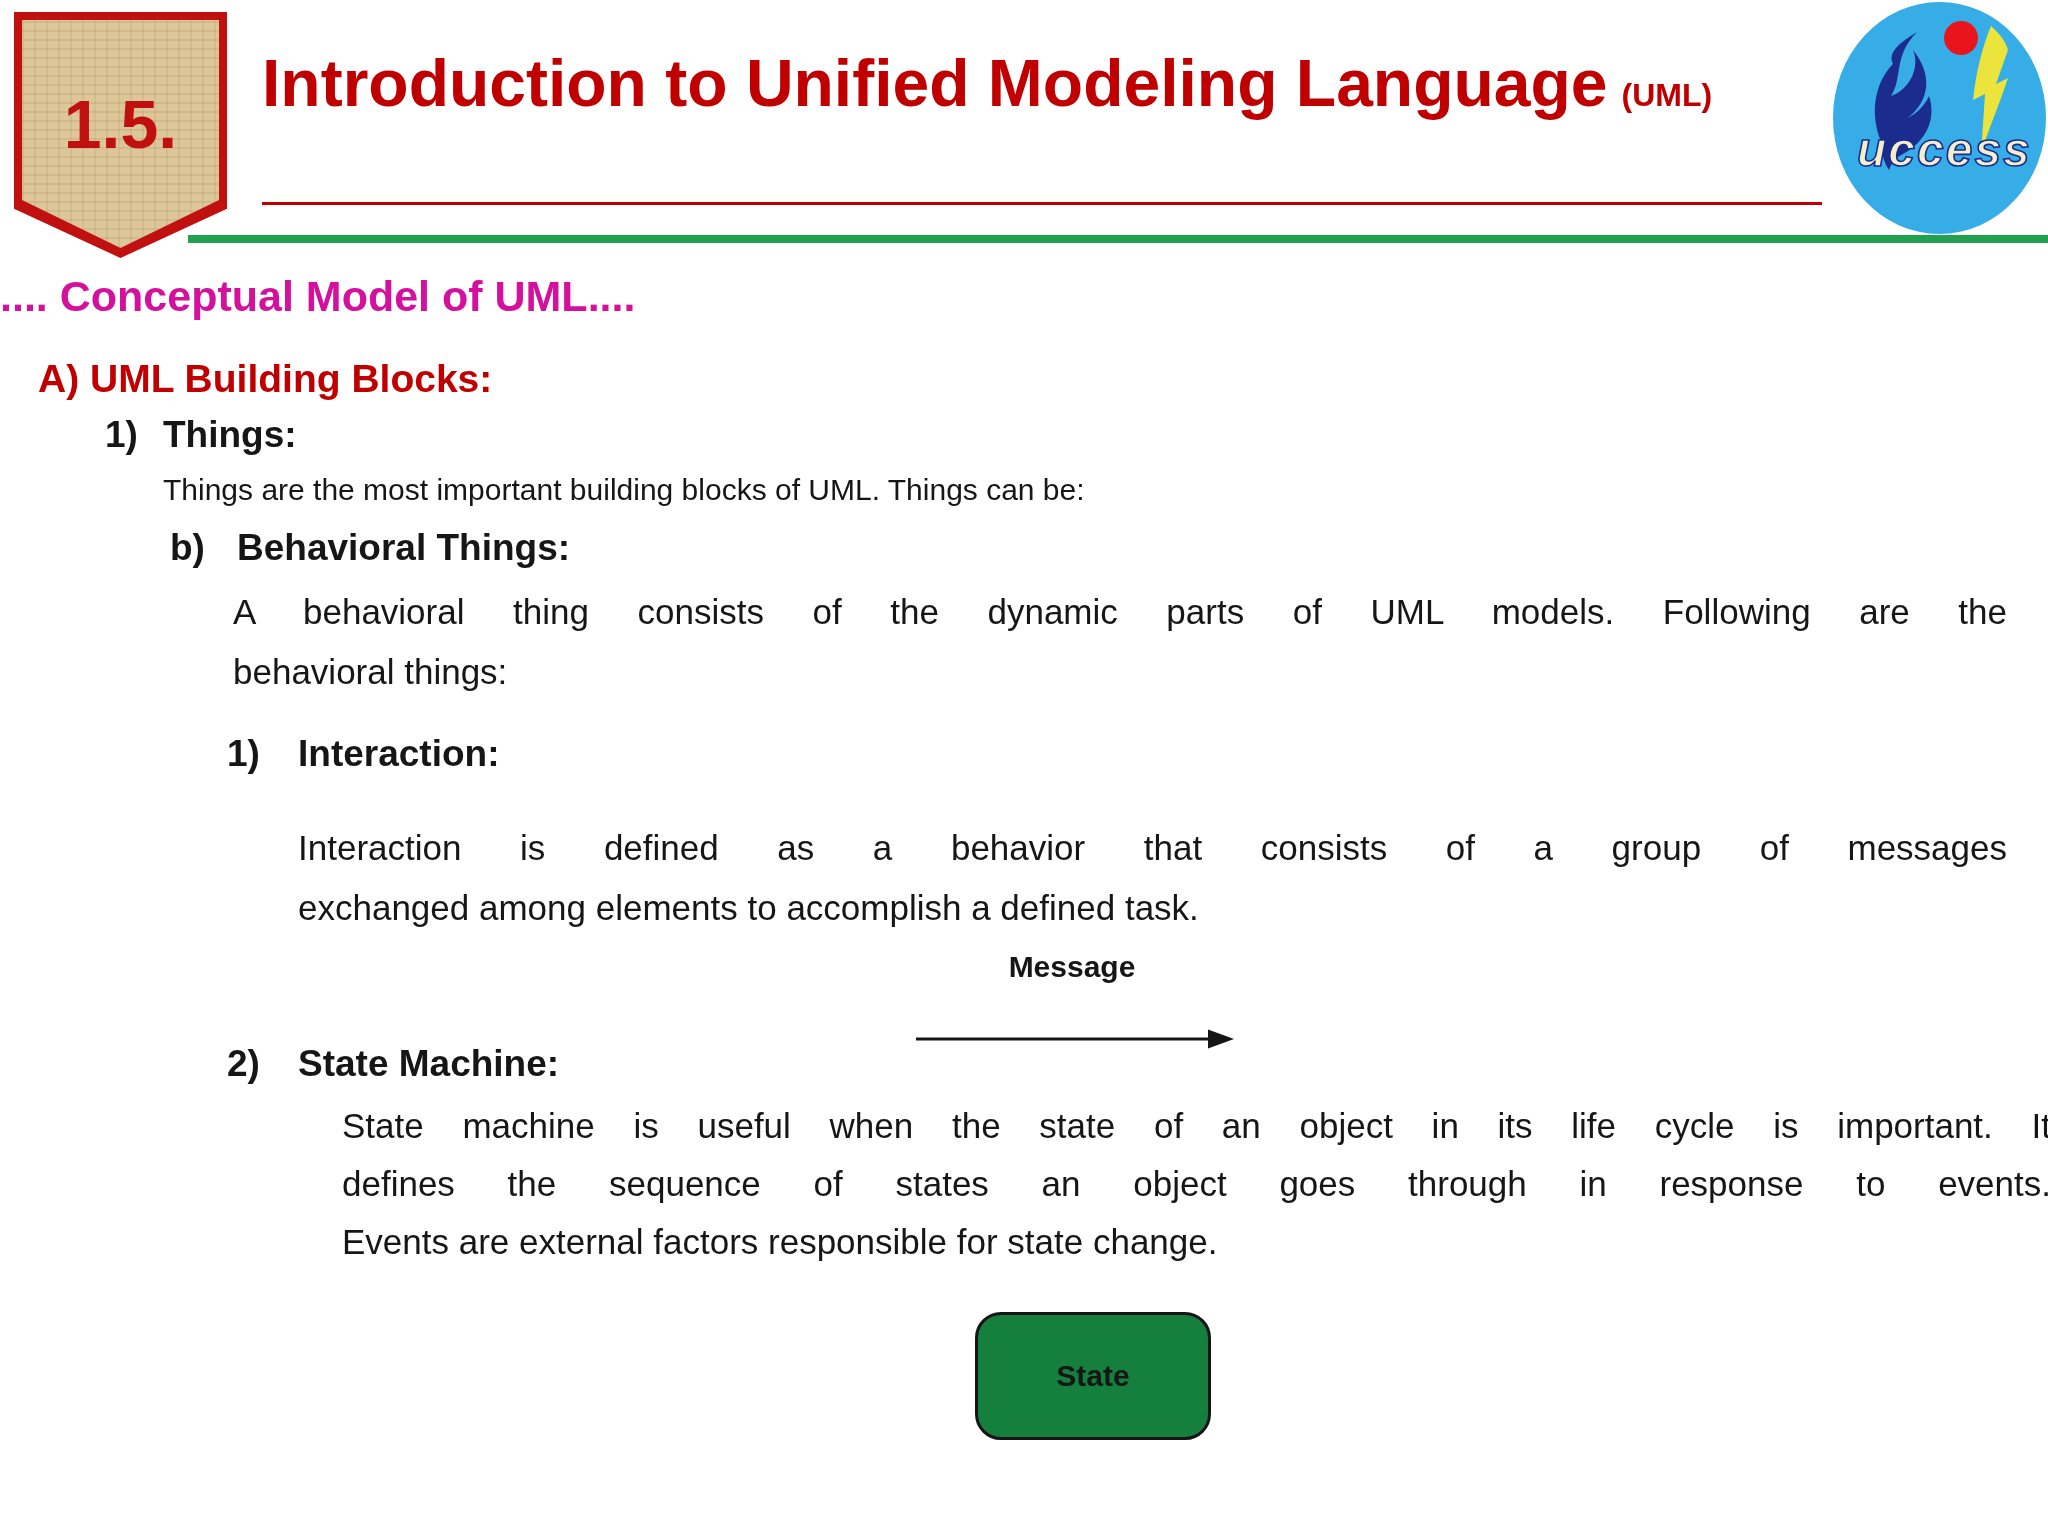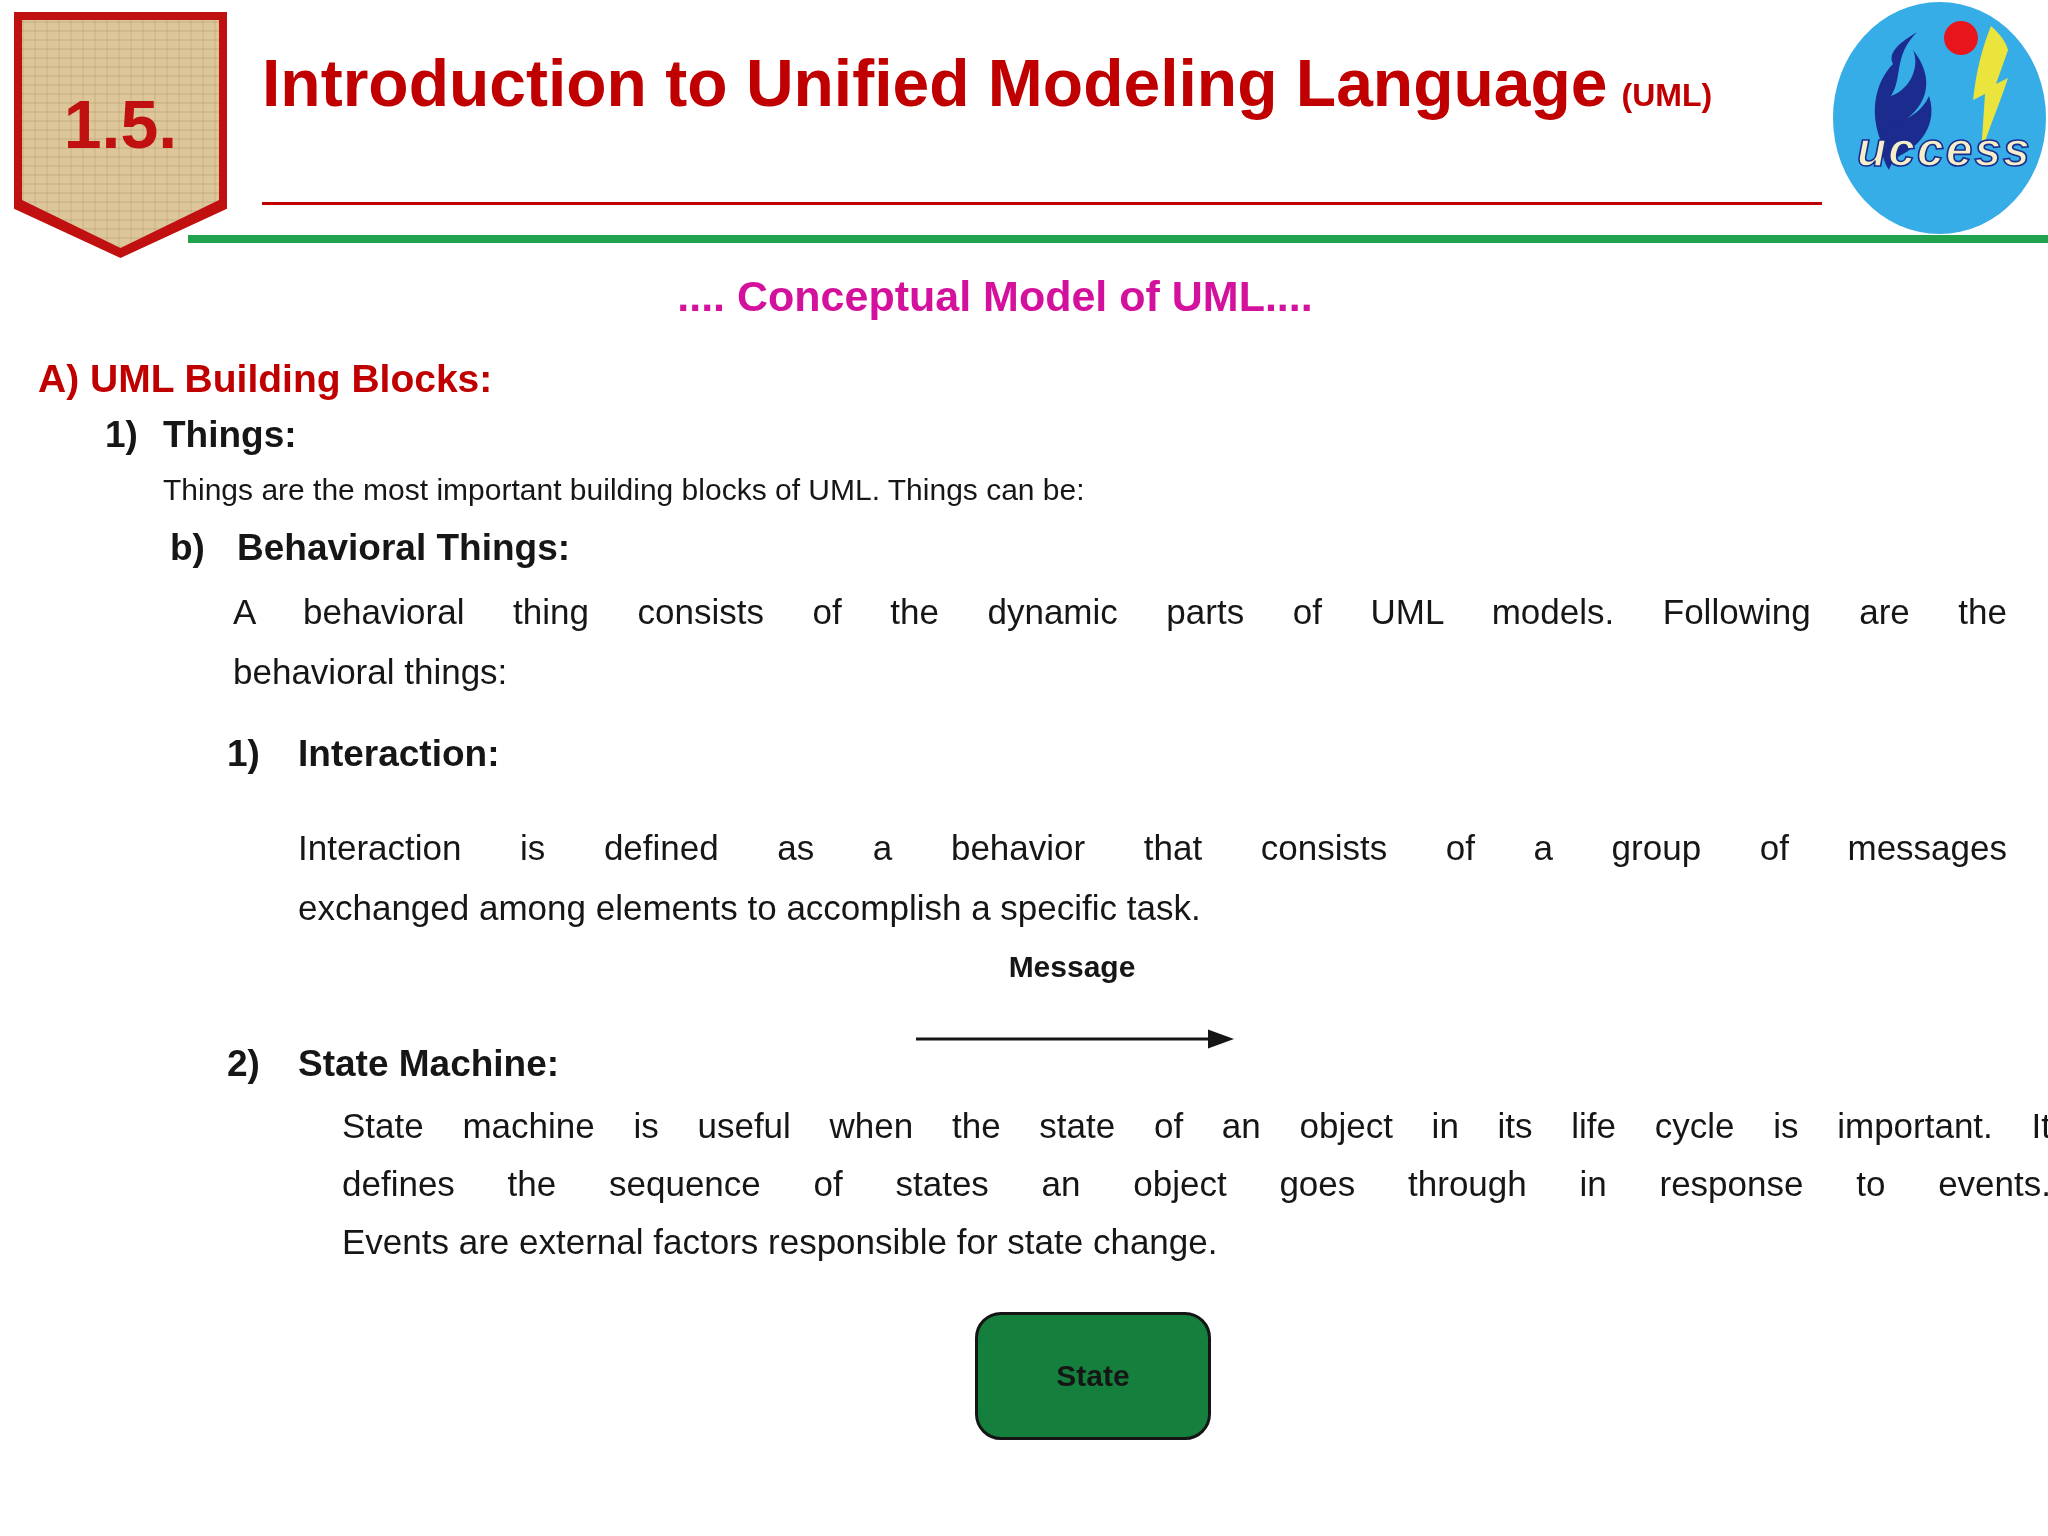--- a/index.html
+++ b/index.html
@@ -32,21 +32,21 @@
     font-size:66px; font-weight:bold; color:var(--dark_red,#c00000);
     line-height:1.15; white-space:nowrap;
   }
   .title-suffix { font-size:32px; font-weight:bold; margin-left:14px; }
   .rule-red { position:absolute; left:262px; top:202px; width:1560px; height:3px; background:var(--dark_red,#c00000); }
   .rule-green { position:absolute; left:188px; top:235px; width:1860px; height:8px; background:var(--green,#21a24e); }
   .logo { position:absolute; left:1833px; top:2px; width:213px; height:232px; z-index:5; }
 
   
   .subtitle {
-    position:absolute; left:0; top:272px; width:1990px; text-align:center;
+    position:absolute; left:0; top:272px; width:1990px; 
     font-size:43px; font-weight:bold; color:var(--magenta,#d4119c);
   }
   .hrow { position:absolute; display:flex; font-weight:bold; font-size:37px; line-height:1.2; white-space:nowrap; }
   .hrow .marker { flex:0 0 auto; }
   .hrow-a { font-size:39px; color:var(--dark_red,#c00000); }
   .body-line { position:absolute; font-size:30px; line-height:1.35; white-space:nowrap; }
   .para { position:absolute; font-size:35px; }
   .para .line { line-height:var(--lh,60px); text-align:left; }
   .para .line.jl { text-align:justify; text-align-last:justify; }
 
@@ -109,21 +109,21 @@
       <div class="line">behavioral things:</div>
     </div>
 
   <div class="hrow" style="left:227px; top:732px;">
     <span class="marker" style="width:71px;">1)</span>
       <span>Interaction:</span>
   </div>
 
   <div class="para" style="left:298px; top:818px; width:1709px; --lh:60px;">
       <div class="line jl">Interaction is defined as a behavior that consists of a group of messages</div>
-      <div class="line">exchanged among elements to accomplish a specific task.</div>
+      <div class="line">exchanged among elements to accomplish a defined task.</div>
     </div>
 
   <div class="msg-label">Message</div>
   <svg class="msg-arrow" width="320" height="26" viewBox="0 0 320 26">
     <line x1="2" y1="13" x2="296" y2="13" stroke="#151515" stroke-width="3.2"></line>
     <polygon points="294,3.5 320,13 294,22.5" fill="#151515"></polygon>
   </svg>
 
   <div class="hrow" style="left:227px; top:1042px;">
     <span class="marker" style="width:71px;">2)</span>

